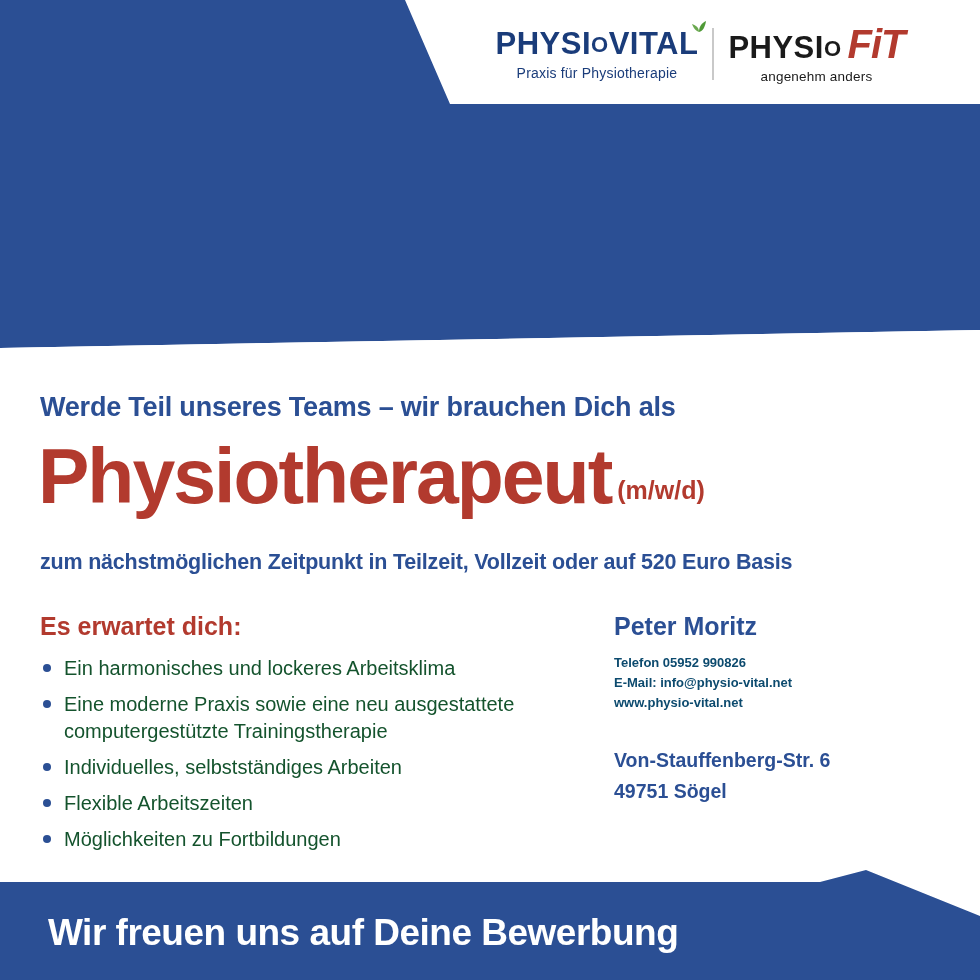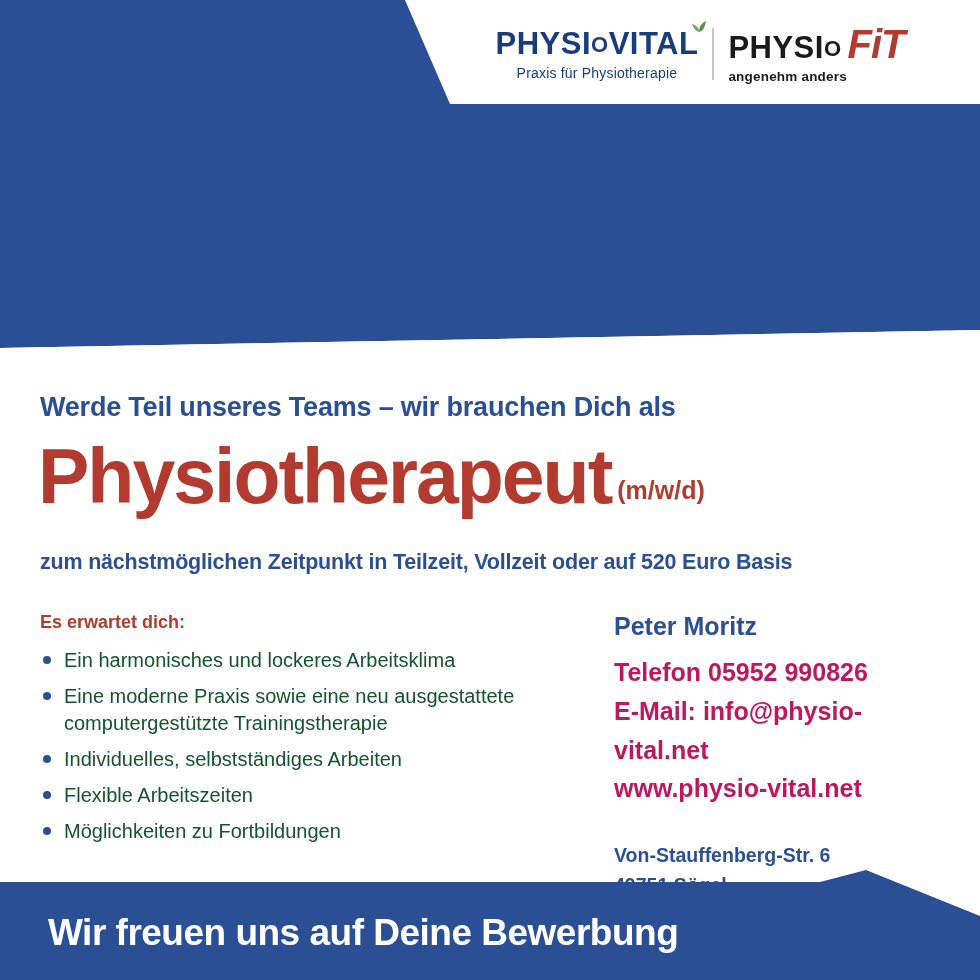--- a/index.html
+++ b/index.html
@@ -101,24 +101,24 @@
   .logo-fit .lf-fit {
     color: #b23a2e;
     font-style: italic;
     font-size: 40px;
     font-weight: bold;
     letter-spacing: -1px;
     margin-left: 6px;
   }
   .logo-fit .lf-sub {
     font-size: 13.5px;
-    font-weight: bold;
+    font-weight: normal;
     color: #1a1a1a;
     margin-top: 6px;
-    text-align: left;
+    text-align: center;
     letter-spacing: 0.2px;
   }
 
   
   .quote {
     position: absolute;
     left: 40px;
     top: 134px;
     width: 910px;
     color: #ffffff;
@@ -176,21 +176,21 @@
   }
 
   
   .benefits {
     position: absolute;
     left: 40px;
     top: 612px;
     width: 540px;
   }
   .benefits-title {
-    font-size: 18px;
+    font-size: 25px;
     font-weight: bold;
     color: #b23a2e;
     margin-bottom: 14px;
   }
   .benefit-list {
     list-style: none;
     margin: 0;
     padding: 0;
   }
   .benefit-list li {
@@ -219,23 +219,23 @@
     top: 612px;
     width: 340px;
   }
   .contact-name {
     font-size: 25px;
     font-weight: bold;
     color: #2b4f94;
     margin-bottom: 12px;
   }
   .contact-line {
-    font-size: 25px;
-    font-weight: bold;
-    color: #be185d;
+    font-size: 13px;
+    font-weight: bold;
+    color: #0c4a6e;
     line-height: 1.55;
   }
   .address {
     margin-top: 32px;
   }
   .address-line {
     font-size: 19.5px;
     font-weight: bold;
     color: #2b4f94;
     line-height: 1.55;

